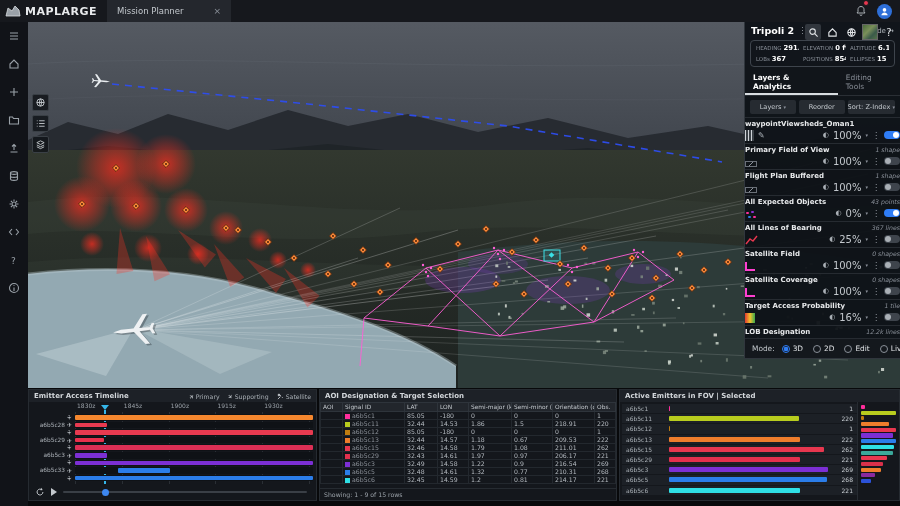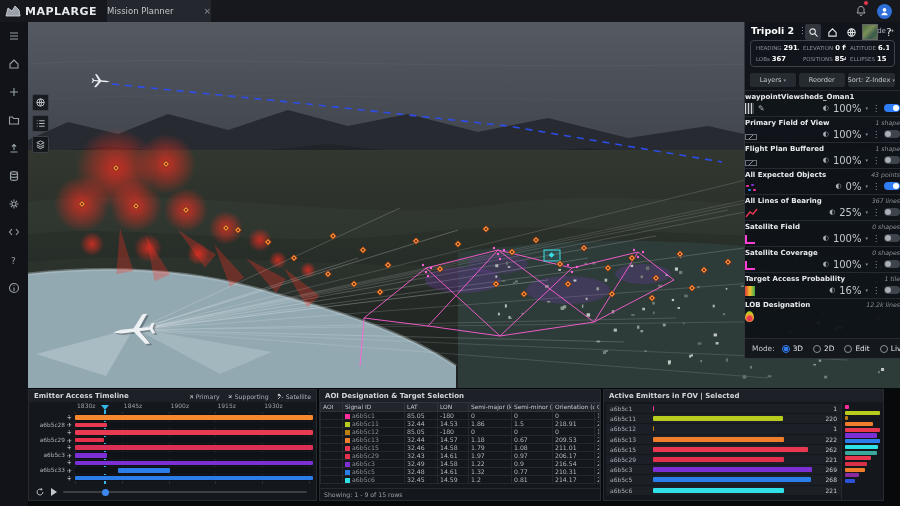--- a/index.html
+++ b/index.html
@@ -3,21 +3,21 @@
 <meta charset="utf-8">
 <style>
   html,body{margin:0;padding:0;background:#000;}
   *{box-sizing:border-box;font-family:"DejaVu Sans",sans-serif;}
   .app{position:relative;width:900px;height:506px;background:#0b0d10;overflow:hidden;color:#cfd3d8;}
 
   
   .topbar{position:absolute;top:0;left:0;right:0;height:22px;background:#16181d;display:flex;align-items:center;z-index:40;}
   .brand{display:flex;align-items:center;gap:4px;padding:0 10px 0 5px;}
   .brand b{font-size:11px;letter-spacing:.5px;color:#e8eaec;}
-  .tab{height:22px;display:flex;align-items:center;gap:30px;padding:0 0;background:#24272d;font-size:8.5px;color:#c3c8cd;}
+  .tab{height:22px;display:flex;align-items:center;gap:30px;padding:0 10px;background:#24272d;font-size:8.5px;color:#c3c8cd;}
   .tab .x{color:#8a9099;font-size:9px;}
   .top-right{margin-left:auto;display:flex;align-items:center;gap:10px;padding-right:8px;}
   .bellwrap{position:relative;color:#aab0b6;}
   .bell-dot{position:absolute;top:-2px;right:-2px;width:6px;height:6px;border-radius:50%;background:#e8374f;border:1px solid #16181d;}
   .avatar{width:15px;height:15px;border-radius:50%;background:#2e6fd8;display:flex;align-items:center;justify-content:center;}
 
   
   .sidebar{position:absolute;top:22px;left:0;width:28px;bottom:0;background:#111318;display:flex;flex-direction:column;align-items:center;z-index:35;}
   .side-ic{width:28px;height:28px;display:flex;align-items:center;justify-content:center;color:#9aa1a8;}
   .side-ic svg{stroke:currentColor;fill:none;stroke-width:1.1;}
@@ -71,21 +71,21 @@
   .ic-orbit{width:10px;height:9px;border-left:2px solid #ff3fd1;border-bottom:2px solid #ff3fd1;}
   .ic-grad{width:10px;height:10px;background:linear-gradient(90deg,#e03a2f,#f2c12e 50%,#3aa84a);}
   .ic-flame{width:9px;height:11px;border-radius:50% 50% 50% 50%/62% 62% 38% 38%;background:radial-gradient(circle at 50% 68%,#e8374f 0 2px,#f2a72e 4px,#b8cc1e 6px,#3aa84a 8px);}
   .mode-row{display:flex;align-items:center;gap:7px;padding:5px 7px;border-top:1px solid #262b31;background:#14181d;}
   .mode-lb{font-size:7.4px;color:#c3c8cd;}
   .mode-opt{display:flex;align-items:center;gap:3px;font-size:7.4px;color:#e0e3e6;}
   .radio{width:8px;height:8px;border:1px solid #8a9099;border-radius:50%;}
   .radio.sel{border-color:#2f7df6;background:radial-gradient(circle,#2f7df6 0 2px,transparent 2.6px);}
 
   
-  .bottom{position:absolute;left:28px;top:388px;right:0;bottom:0;background:#08090b;display:flex;gap:2px;padding:1px 16px 5px 0;}
+  .bottom{position:absolute;left:28px;top:388px;right:0;bottom:0;background:#08090b;display:flex;gap:2px;padding:1px 0 5px 0;}
   .panel{background:#14171c;border:1px solid #262b31;display:flex;flex-direction:column;overflow:hidden;}
   .p-title{background:#1d2127;padding:2px 5px;font-size:7px;font-weight:bold;color:#d3d7db;display:flex;align-items:center;flex:none;}
 
   
   .tl{width:289px;}
   .tl-legend{margin-left:auto;display:flex;gap:8px;font-weight:normal;font-size:6.2px;color:#aab0b6;align-items:center;}
   .tl-legend .li{display:flex;align-items:center;gap:2px;}
   .plane{display:inline-block;font-size:6px;color:#c3c8cd;}
   .rot-45{transform:rotate(-45deg);}
   .rot45{transform:rotate(45deg);}
@@ -593,20 +593,24 @@
         </span>
         <span class="stat">
           <span class="sl">POSITIONS</span>
           <span class="sv">854</span>
         </span>
         <span class="stat">
           <span class="sl">ELLIPSES</span>
           <span class="sv">15</span>
         </span>
       </div>
+    <div class="rp-tabs">
+      <span class="rp-tab active">Layers &amp; Analytics</span>
+      <span class="rp-tab">Editing Tools</span>
+    </div>
     <div class="rp-btns">
       <span class="rp-btn"><span>Layers</span> <span class="chev">▾</span></span>
       <span class="rp-btn">Reorder</span>
       <span class="rp-btn"><span>Sort: Z-Index</span> <span class="chev">▾</span></span>
     </div>
     <div class="layer-list">
         <div class="layer">
           <div class="l-top">
             <span class="l-name">waypointViewsheds_Oman1</span>
           </div>

